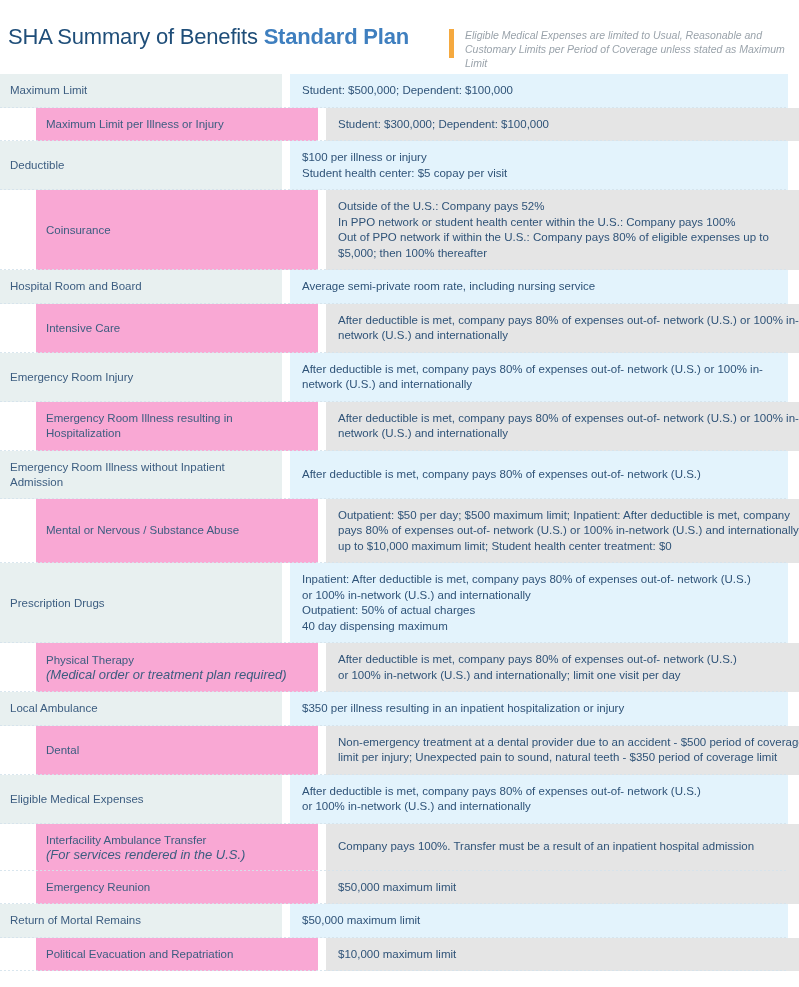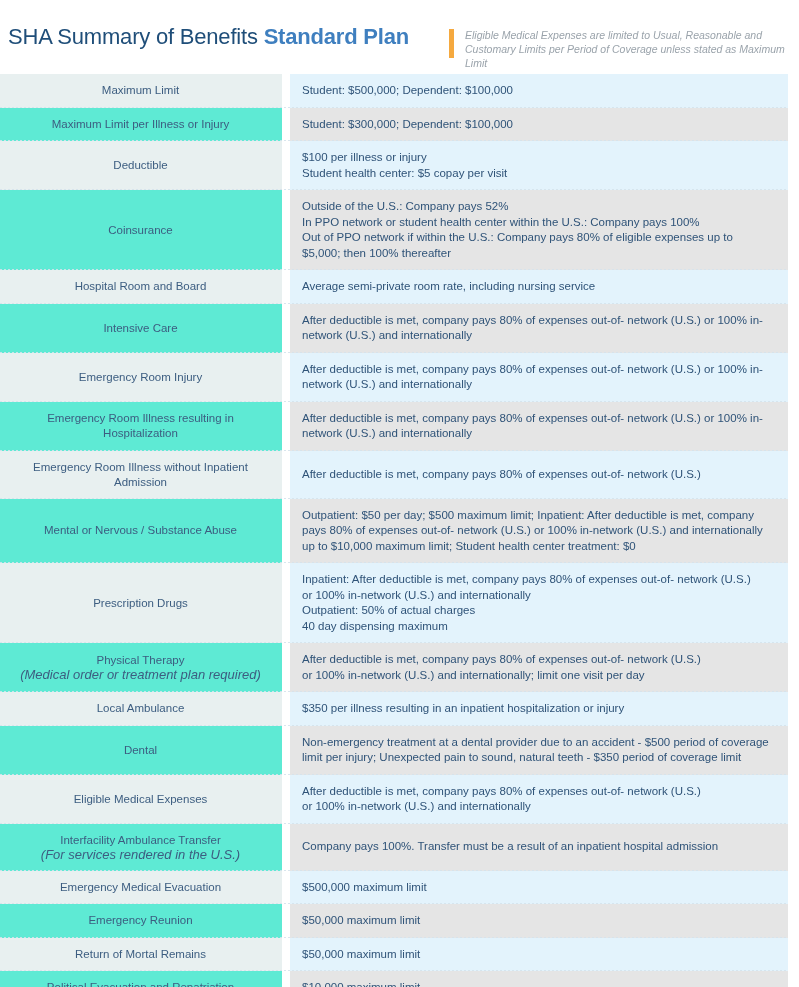--- a/index.html
+++ b/index.html
@@ -85,21 +85,21 @@
     background-image: linear-gradient(to right, #d5e3ec 0, #d5e3ec 2px, transparent 2px, transparent 4px);
     background-size: 4px 1px;
     background-repeat: repeat-x;
     opacity: 0.9;
   }
   .bcell-label {
     width: 282px;
     flex: 0 0 282px;
     box-sizing: border-box;
     padding: 9px 11px 9px 10px;
-    text-align: center;
+    text-align: left;
     font-size: 11.5px;
     line-height: 15px;
     color: #3c5d80;
     display: flex;
     flex-direction: column;
     justify-content: center;
   }
   .bcell-gap {
     width: 8px;
     flex: 0 0 8px;
@@ -118,21 +118,21 @@
     flex-direction: column;
     justify-content: center;
   }
   .bcell-trailing {
     flex: 1 1 auto;
     background: #ffffff;
   }
 
   .brow.shaded .bcell-label { background: #e8f0f0; }
   .brow.shaded .bcell-value { background: #e3f3fc; }
-  .brow.plain .bcell-label { background: #5eead4; }
+  .brow.plain .bcell-label { background: #f9a8d4; margin-left: 36px; }
   .brow.plain .bcell-value { background: #e5e5e5; }
 
   .label-sub {
     font-style: italic;
     font-size: 13px;
     line-height: 14px;
     color: #3c5d80;
   }
   .vline { display: block; }
 </style>
@@ -313,30 +313,20 @@
         <div class="bcell-label">
           <span>Interfacility Ambulance Transfer</span>
           <span class="label-sub">(For services rendered in the U.S.)</span>
         </div>
         <div class="bcell-gap"></div>
         <div class="bcell-value">
           <span class="vline">Company pays 100%. Transfer must be a result of an inpatient hospital admission</span>
         </div>
         <div class="bcell-trailing"></div>
       </div>
-      <div class="brow shaded">
-        <div class="bcell-label">
-          <span>Emergency Medical Evacuation</span>
-        </div>
-        <div class="bcell-gap"></div>
-        <div class="bcell-value">
-          <span class="vline">$500,000 maximum limit</span>
-        </div>
-        <div class="bcell-trailing"></div>
-      </div>
       <div class="brow plain">
         <div class="bcell-label">
           <span>Emergency Reunion</span>
         </div>
         <div class="bcell-gap"></div>
         <div class="bcell-value">
           <span class="vline">$50,000 maximum limit</span>
         </div>
         <div class="bcell-trailing"></div>
       </div>

